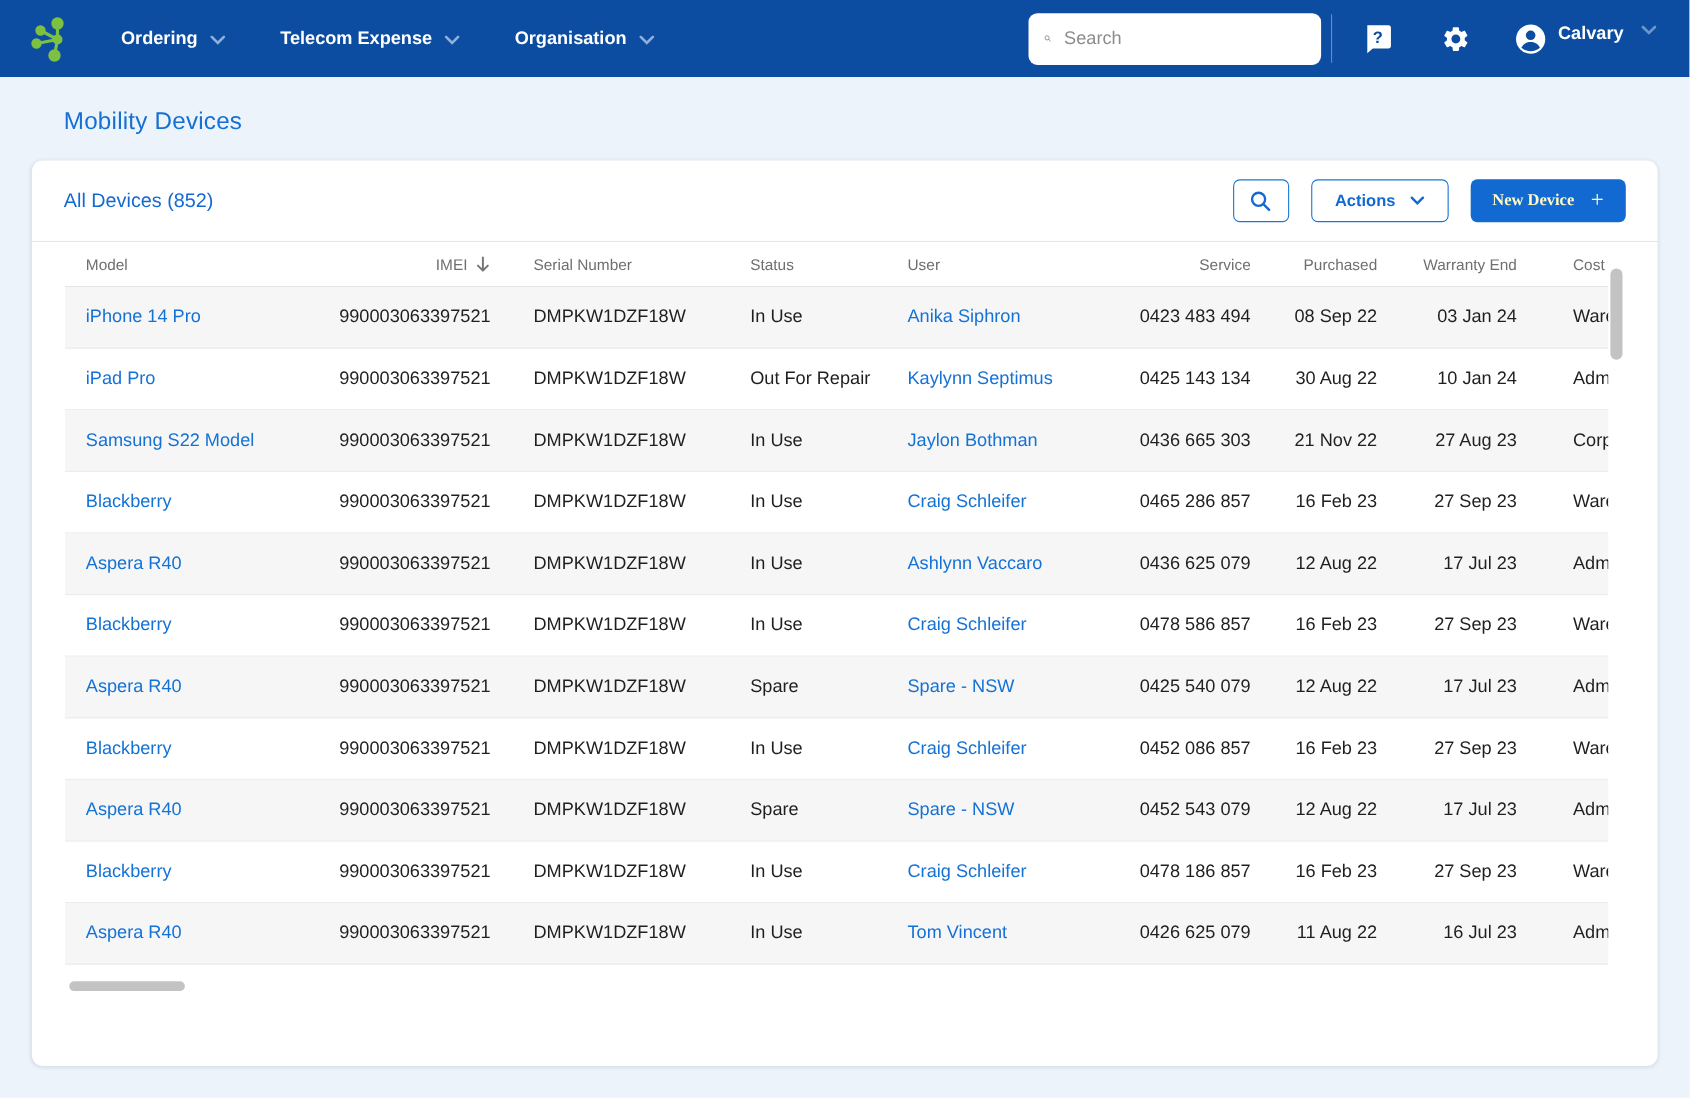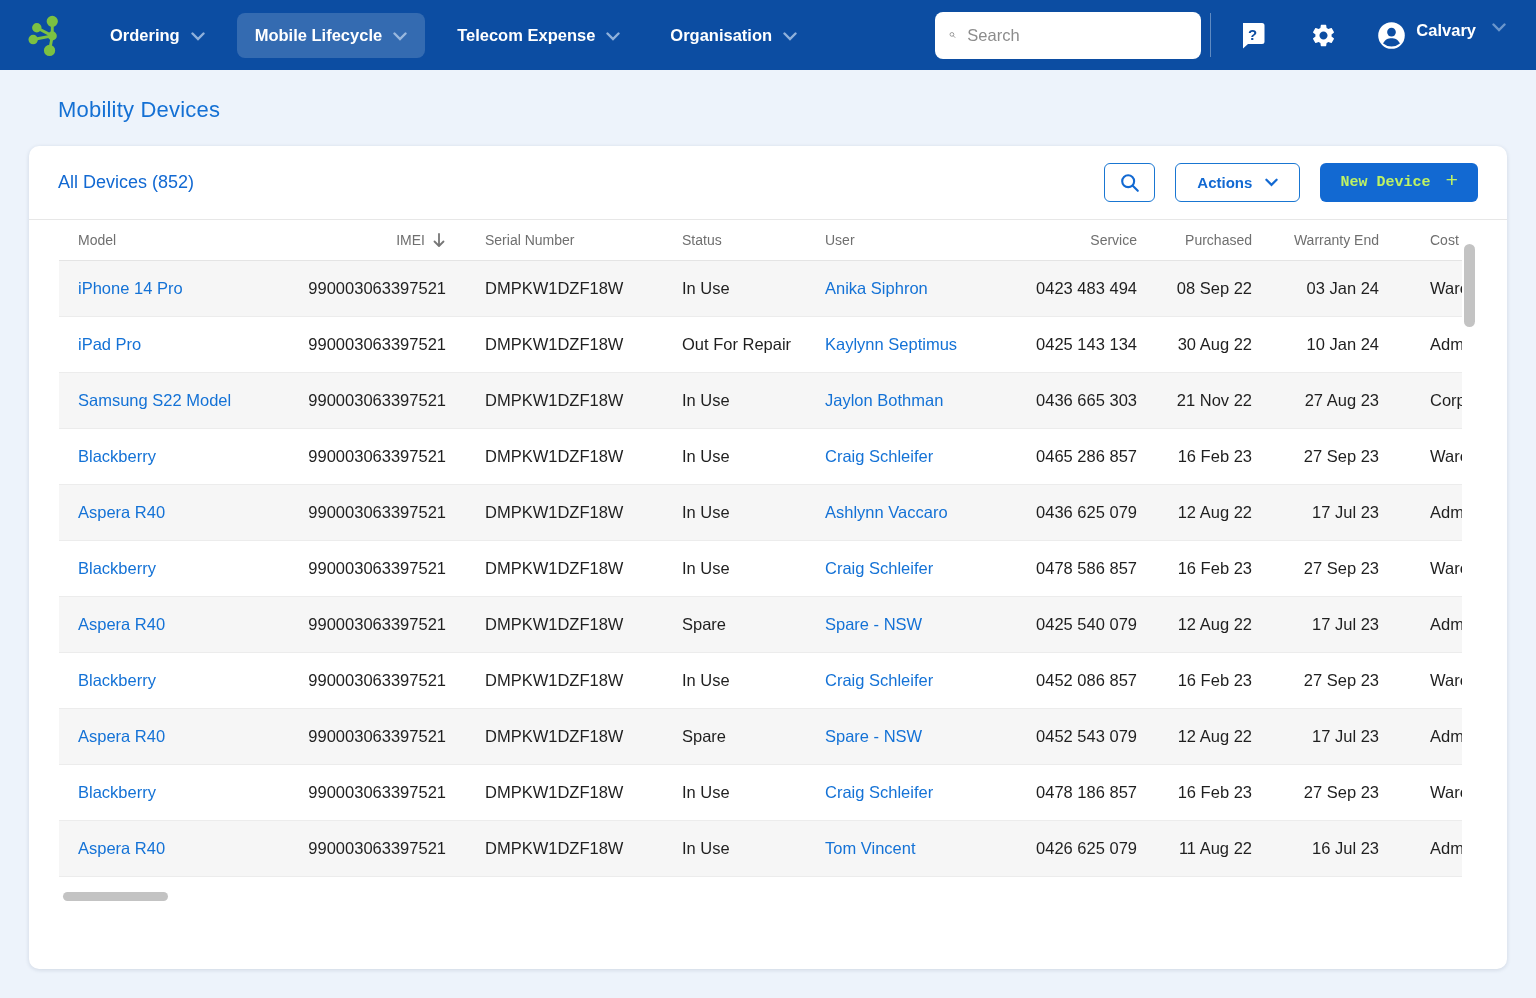--- a/index.html
+++ b/index.html
@@ -35,22 +35,22 @@
           box-shadow:0 1px 4px rgba(20,40,80,0.14); position:relative; }
 
   .card-header { height:74px; display:flex; align-items:center; padding:16px 29px; border-bottom:1px solid #E7E7E7; }
   .list-title { color:#1269D2; font-size:18px; font-weight:500; text-decoration:none; cursor:pointer; }
   .header-actions { margin-left:auto; display:flex; align-items:center; gap:20px; }
   .btn-outline { height:39px; border:1.5px solid #1976D2; border-radius:6px; background:#fff; color:#1269D2;
                  font-size:15px; font-weight:700; font-family:"Liberation Sans", sans-serif;
                  display:flex; align-items:center; justify-content:center; cursor:pointer; }
   .search-tbl-btn { width:51px; }
   .actions-btn { padding:0 21px; gap:13px; }
-  .btn-filled { height:39px; border:none; border-radius:6px; background:#1269D2; color:#bef264; font-size:15px;
-                font-weight:700; font-family:Liberation Mono, monospace; padding:0 20px; display:flex;
+  .btn-filled { height:39px; border:none; border-radius:6px; background:#1269D2; color:#fef9c3; font-size:15px;
+                font-weight:700; font-family:Liberation Serif, serif; padding:0 20px; display:flex;
                 align-items:center; gap:15px; cursor:pointer; }
   .plus-glyph { font-size:21px; font-weight:400; line-height:1; margin-top:-2px; }
 
   
   .table-wrap { margin-left:30px; width:1403px; height:658px; overflow:hidden; position:relative; }
   .table-inner { width:1440px; }
   .trow, .thead-row { display:grid; grid-template-columns:220px 167px 234px 145px 205px 107px 115px 127px 120px;
                       align-items:center; }
   .thead-row { height:41px; color:#6F6F6F; font-size:14px; border-bottom:1px solid #E4E4E4; }
   .trow { height:56px; font-size:16.5px; color:#1F1F1F; border-bottom:1px solid #ECECEC; }
@@ -98,26 +98,20 @@
         <circle cx="9" cy="29" r="3.6"></circle>
         <circle cx="27" cy="41" r="4.6"></circle>
         <circle cx="30" cy="25" r="3.4"></circle>
       </g>
     </svg>
   </div>
 
   <nav class="nav-items">
     <div class="nav-item">
       <span>Ordering</span>
-      <svg class="nav-chevron" width="14" height="9" viewBox="0 0 14 9">
-          <path d="M1.5 1.5 L7 7 L12.5 1.5" fill="none" stroke="#BBD2EE" stroke-width="2.4" stroke-linecap="round"></path>
-        </svg>
-    </div>
-    <div class="nav-item active">
-      <span>Mobile Lifecycle</span>
       <svg class="nav-chevron" width="14" height="9" viewBox="0 0 14 9">
           <path d="M1.5 1.5 L7 7 L12.5 1.5" fill="none" stroke="#BBD2EE" stroke-width="2.4" stroke-linecap="round"></path>
         </svg>
     </div>
     <div class="nav-item">
       <span>Telecom Expense</span>
       <svg class="nav-chevron" width="14" height="9" viewBox="0 0 14 9">
           <path d="M1.5 1.5 L7 7 L12.5 1.5" fill="none" stroke="#BBD2EE" stroke-width="2.4" stroke-linecap="round"></path>
         </svg>
     </div>

